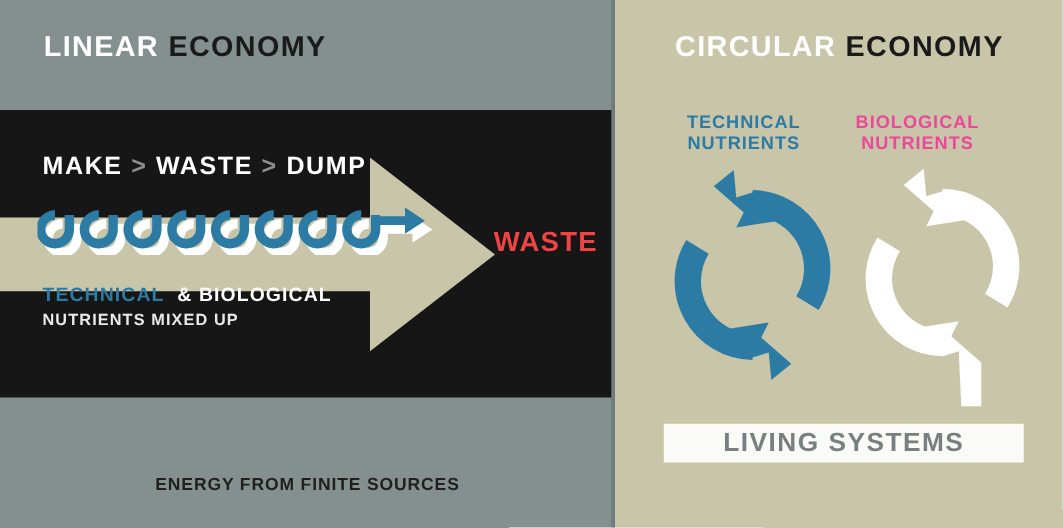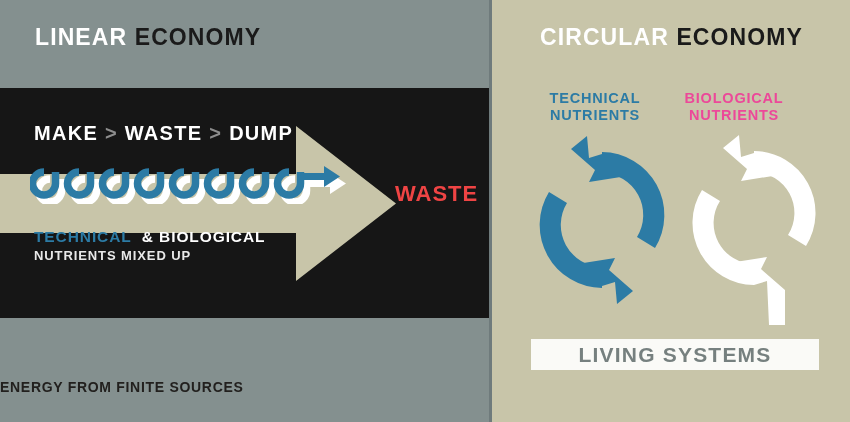--- a/index.html
+++ b/index.html
@@ -148,21 +148,21 @@
 
   
   .footer-label {
     position: absolute;
     top: 379px;
     font-size: 14px;
     font-weight: bold;
     letter-spacing: 0.7px;
     color: #22201e;
     white-space: nowrap;
-    text-align: left;
+    text-align: center;
   }
   #linear-footer   { left: 0;   width: 492px; }
   #circular-footer { left: 492px; width: 358px; }
 </style>
 </head>
 <body>
 
 <div id="infographic">
 
   <div class="panel" id="linear-panel">

